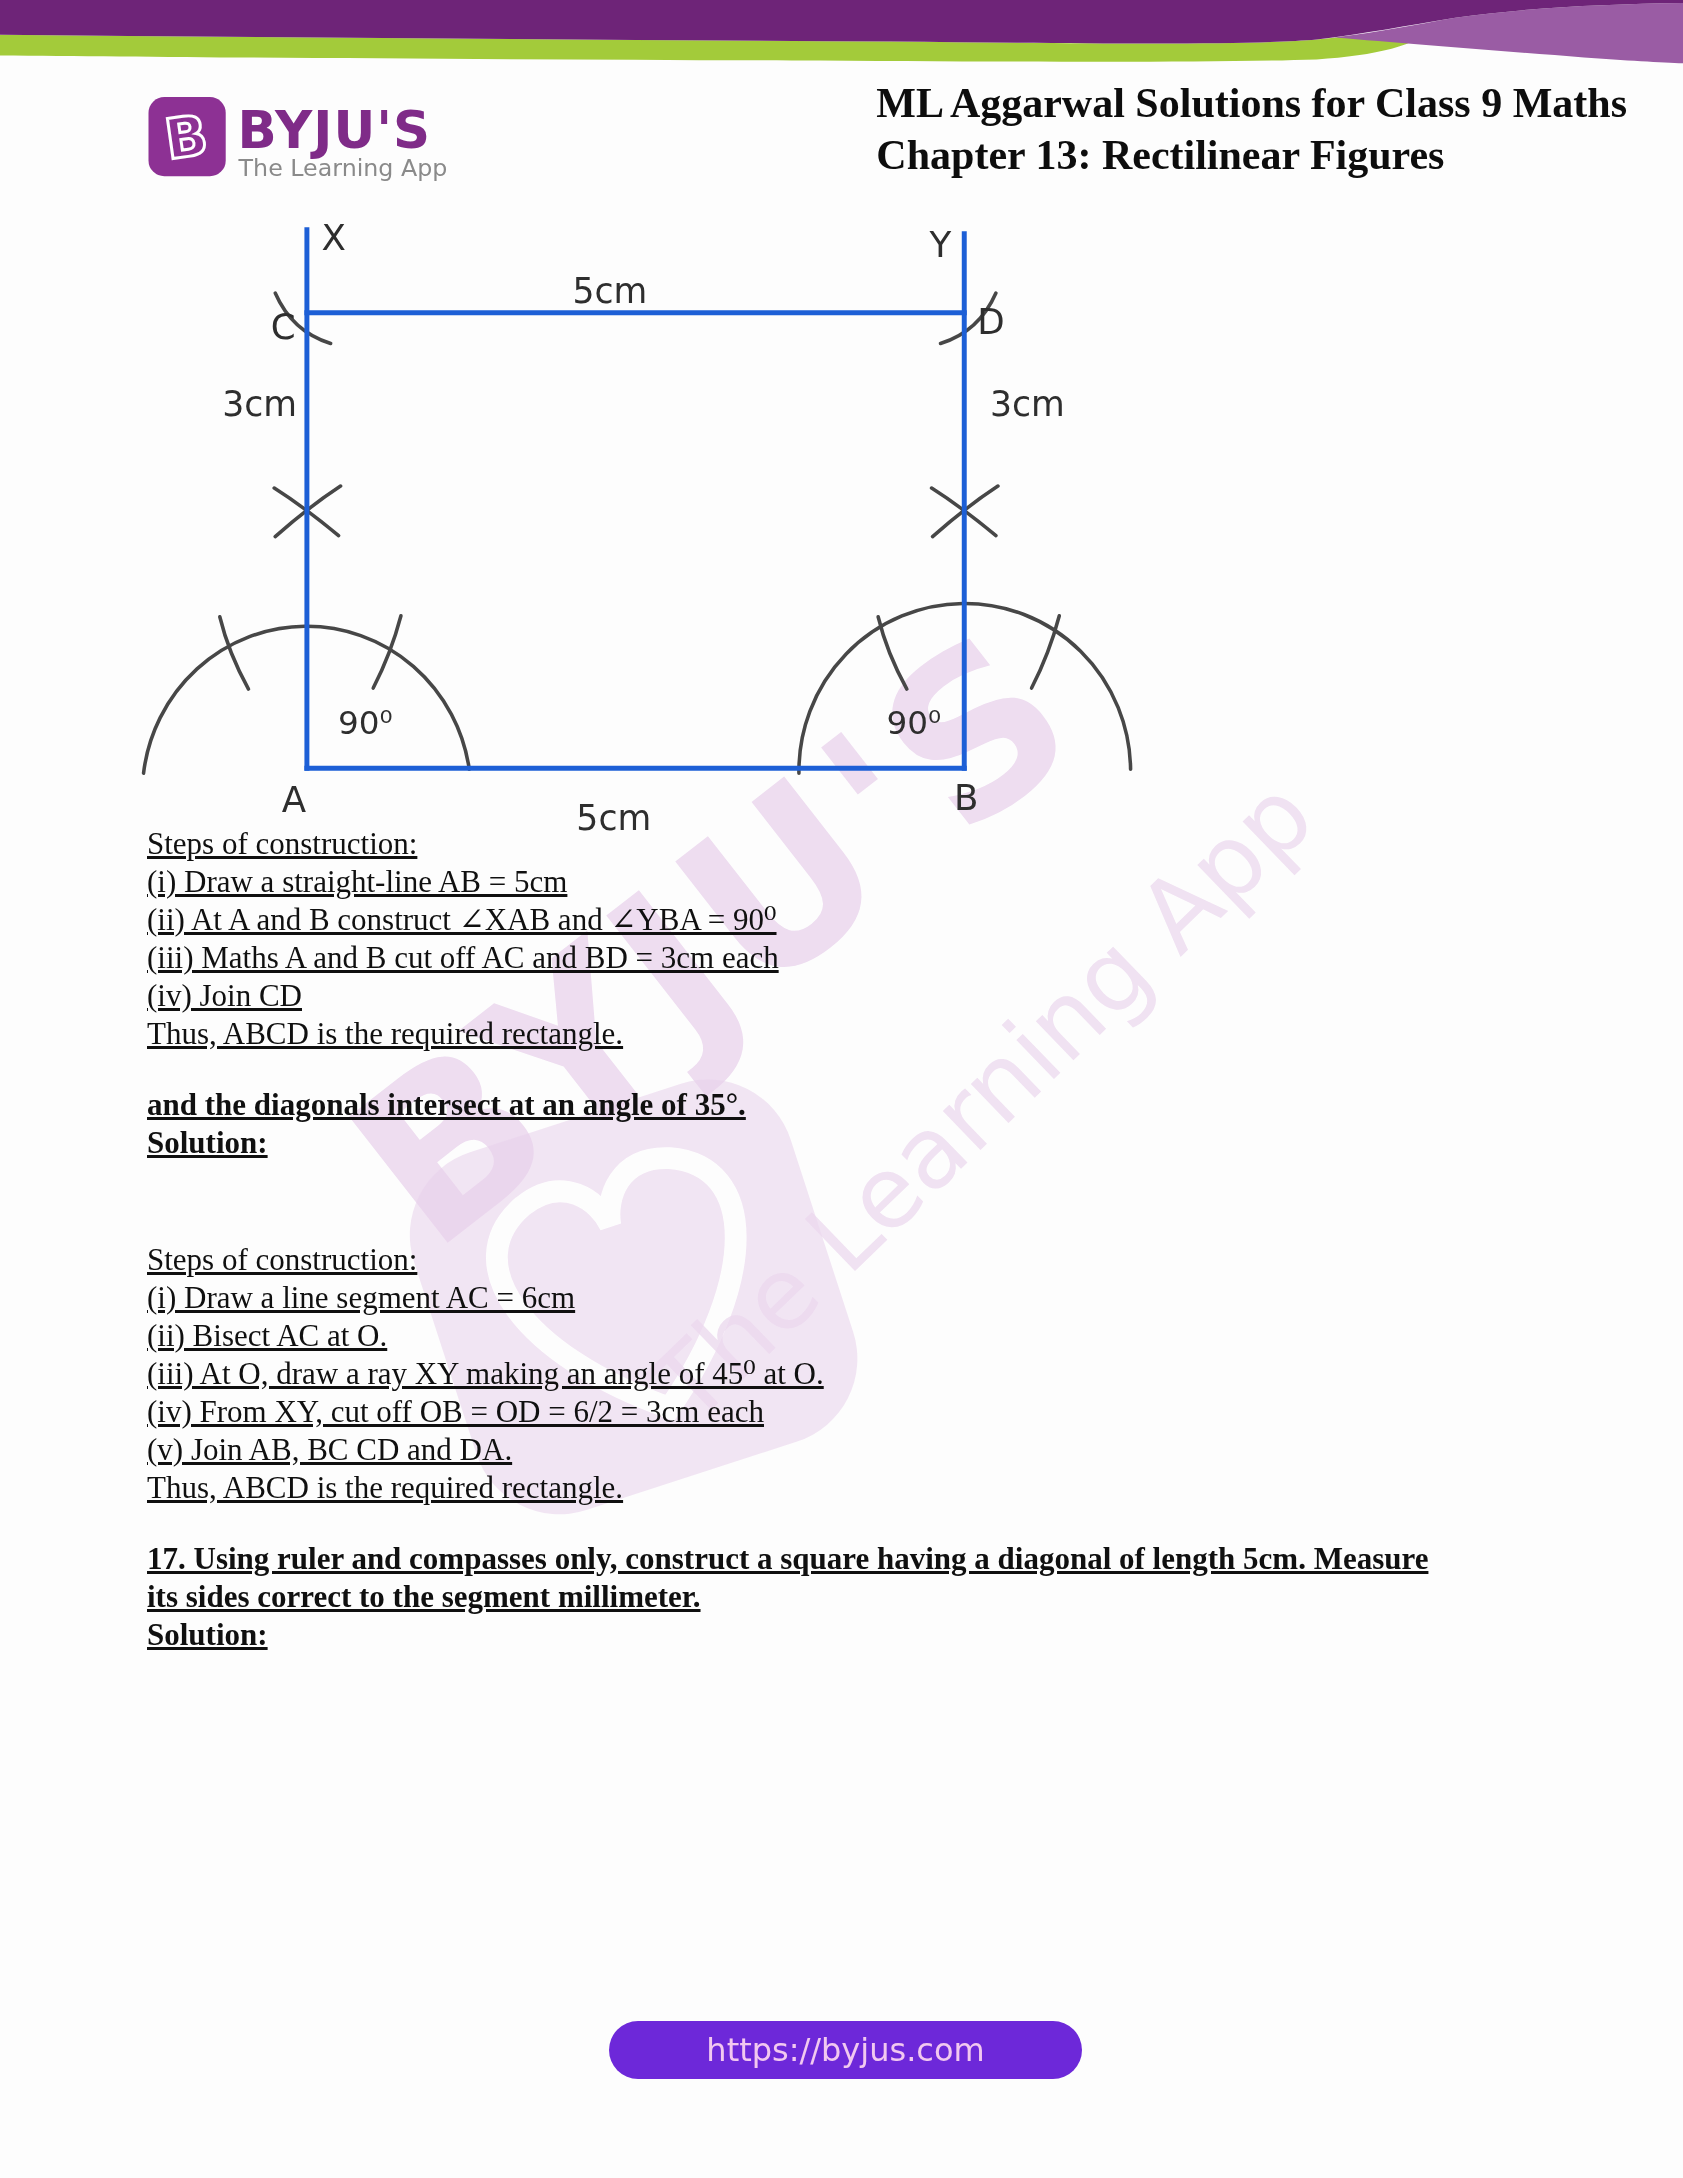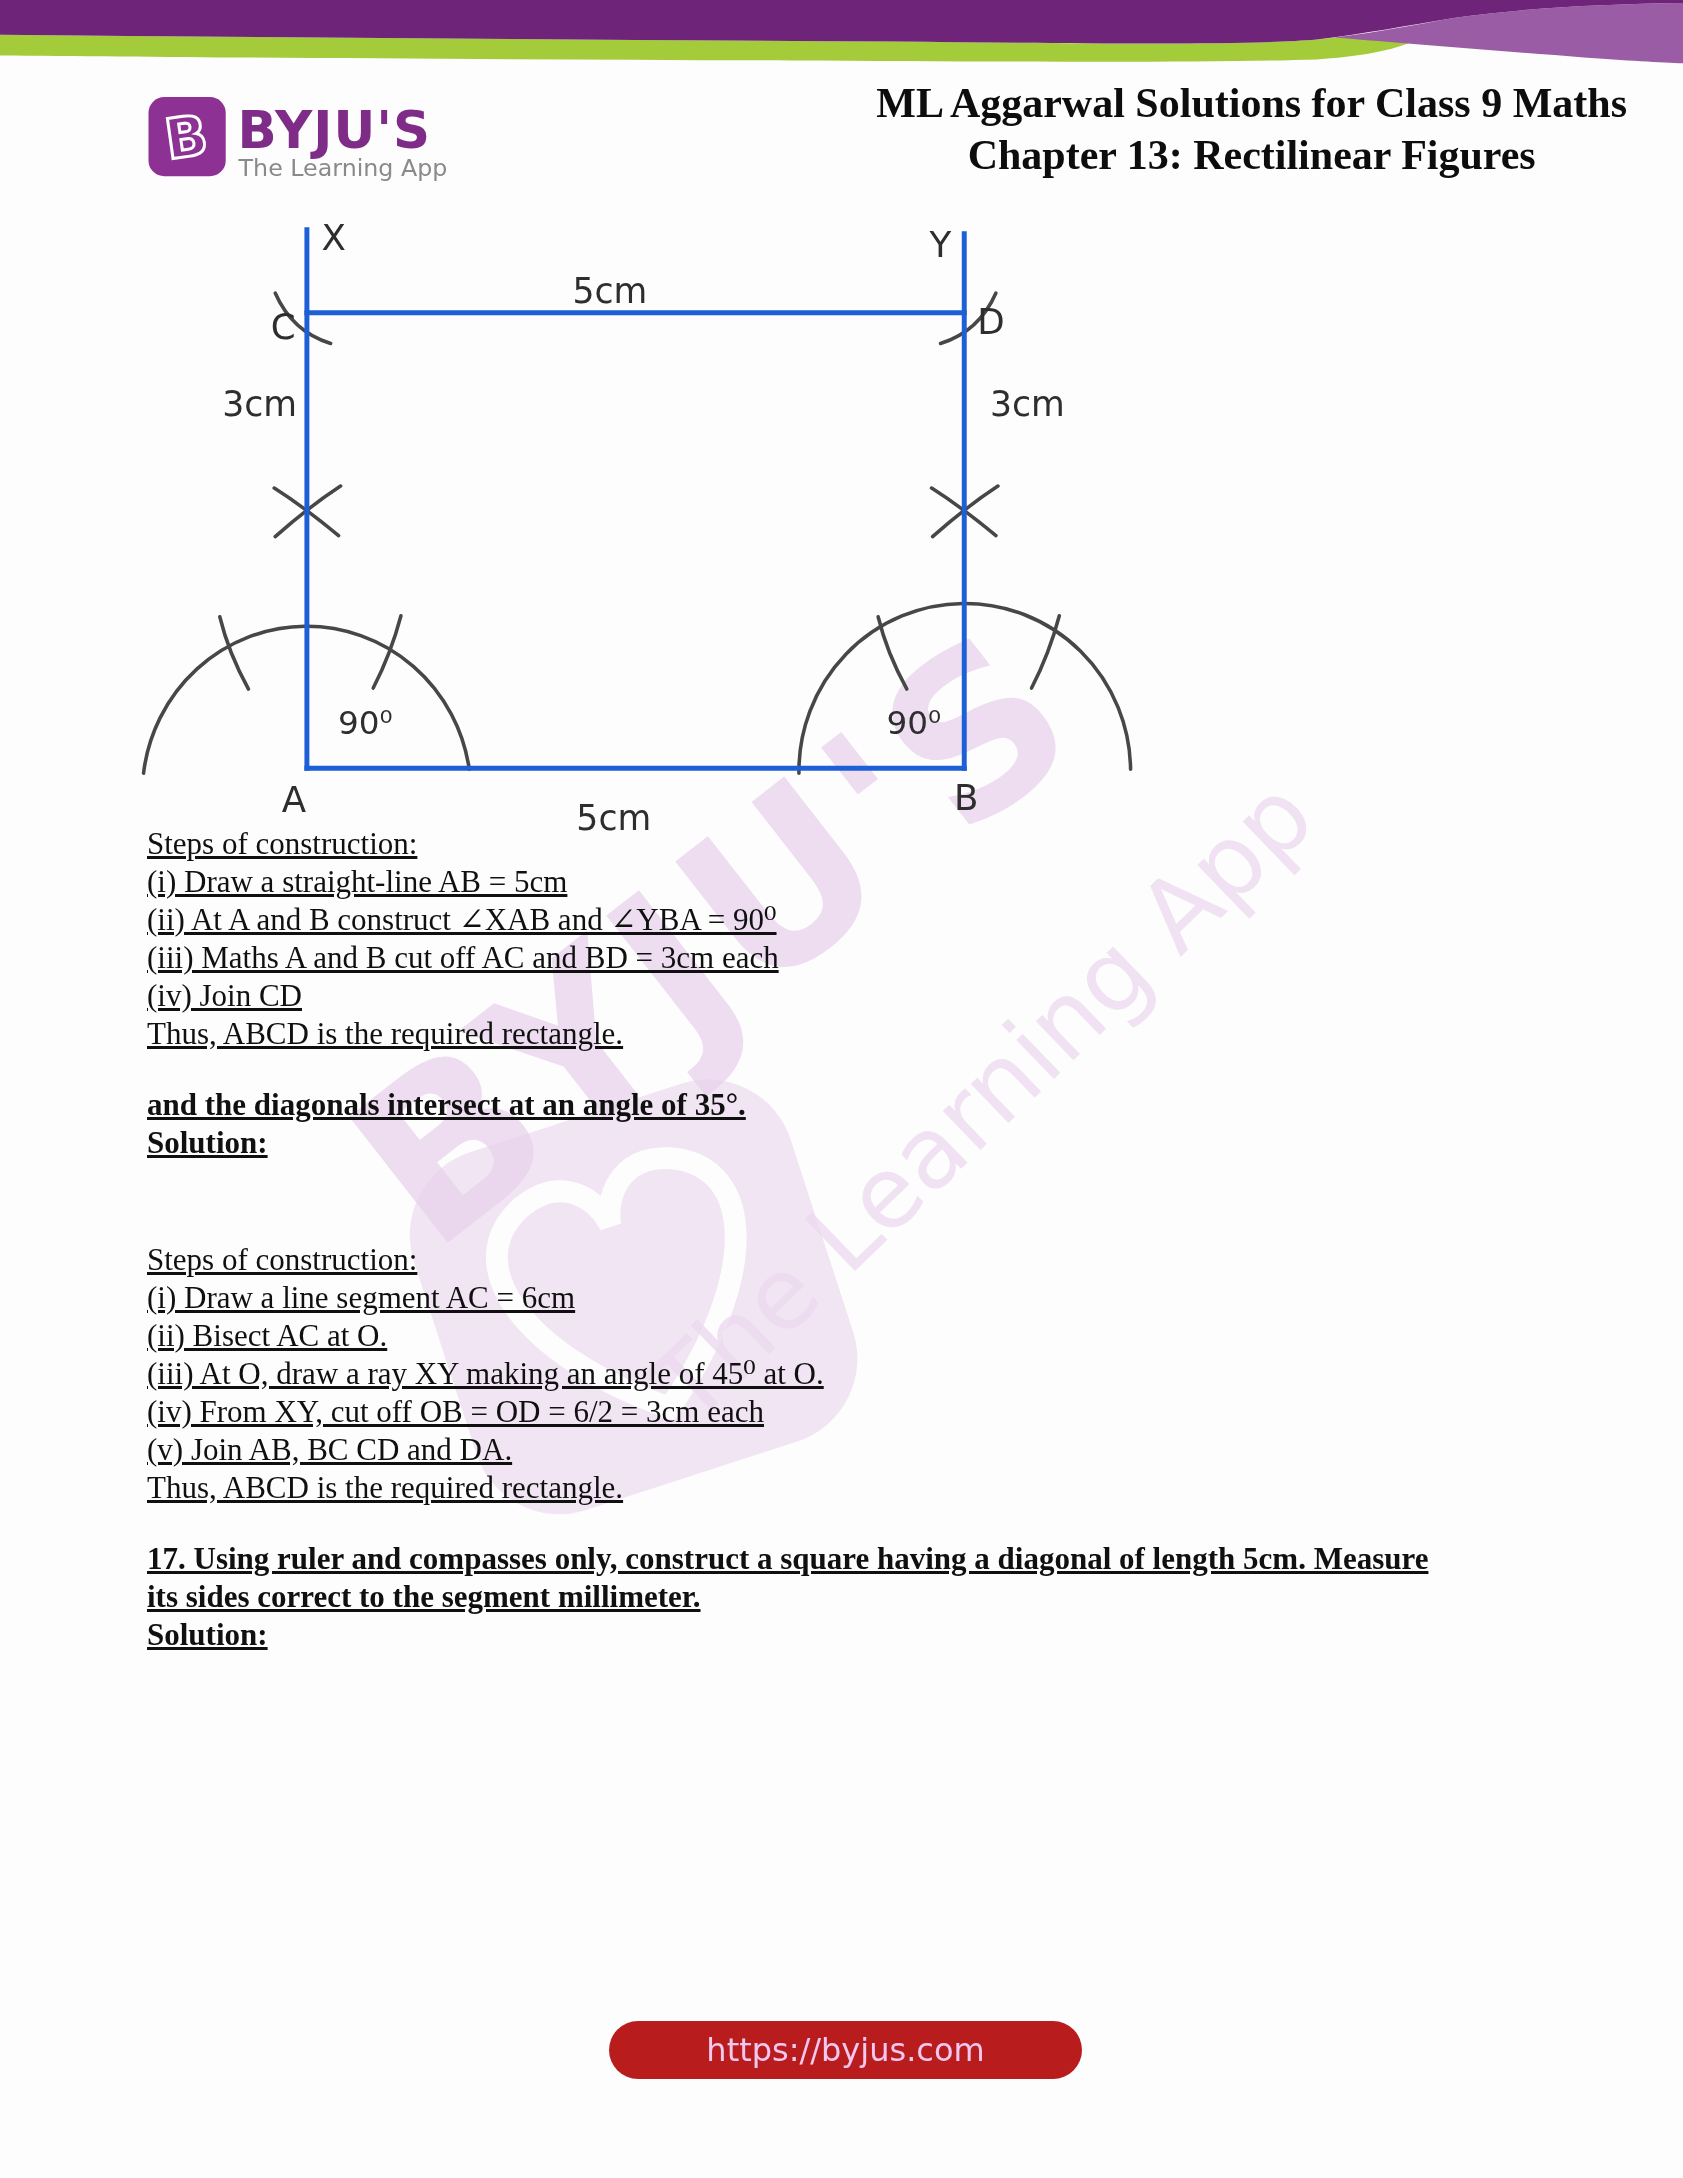--- a/index.html
+++ b/index.html
@@ -1,28 +1,28 @@
 <!DOCTYPE html>
 <html><head>
 <meta charset="utf-8">
 <style>
   html,body{margin:0;padding:0;background:#e8e8e8;}
   .page{position:relative;width:1683px;height:2178px;background:#fdfdfd;overflow:hidden;
         font-family:"Liberation Serif","DejaVu Serif",serif;color:#101010;}
   svg.decor{position:absolute;left:0;top:0;z-index:1;}
-  .doc-title{position:absolute;right:56px;top:77px;z-index:3;text-align:center;
+  .doc-title{position:absolute;right:56px;top:77px;z-index:3;text-align:left;
              font-weight:bold;font-size:42px;line-height:52px;color:#0d0d0d;}
   .tblock{position:absolute;z-index:3;font-size:31px;line-height:38px;white-space:nowrap;text-decoration:underline;}
   .tblock.bold{font-weight:bold;}
   .block1{left:147px;top:825px;}
   .block2{left:147px;top:1086px;}
   .block3{left:147px;top:1241px;}
   .block4{left:147px;top:1540px;}
   .footer-btn{position:absolute;z-index:3;left:609px;top:2021px;width:473px;height:58px;
-              background:#b91c1c;border-radius:30px;text-align:center;line-height:58px;
+              background:#6d28d9;border-radius:30px;text-align:center;line-height:58px;
               font-family:"DejaVu Sans","Liberation Sans",sans-serif;font-size:32px;color:#f2c8f0;
               cursor:pointer;}
   .fig-label{font-family:"DejaVu Sans","Liberation Sans",sans-serif;fill:#2e2e2e;}
   .wm-text{font-family:"DejaVu Sans","Liberation Sans",sans-serif;}
 </style>
 </head>
 <body>
 
 <div class="page">
 

